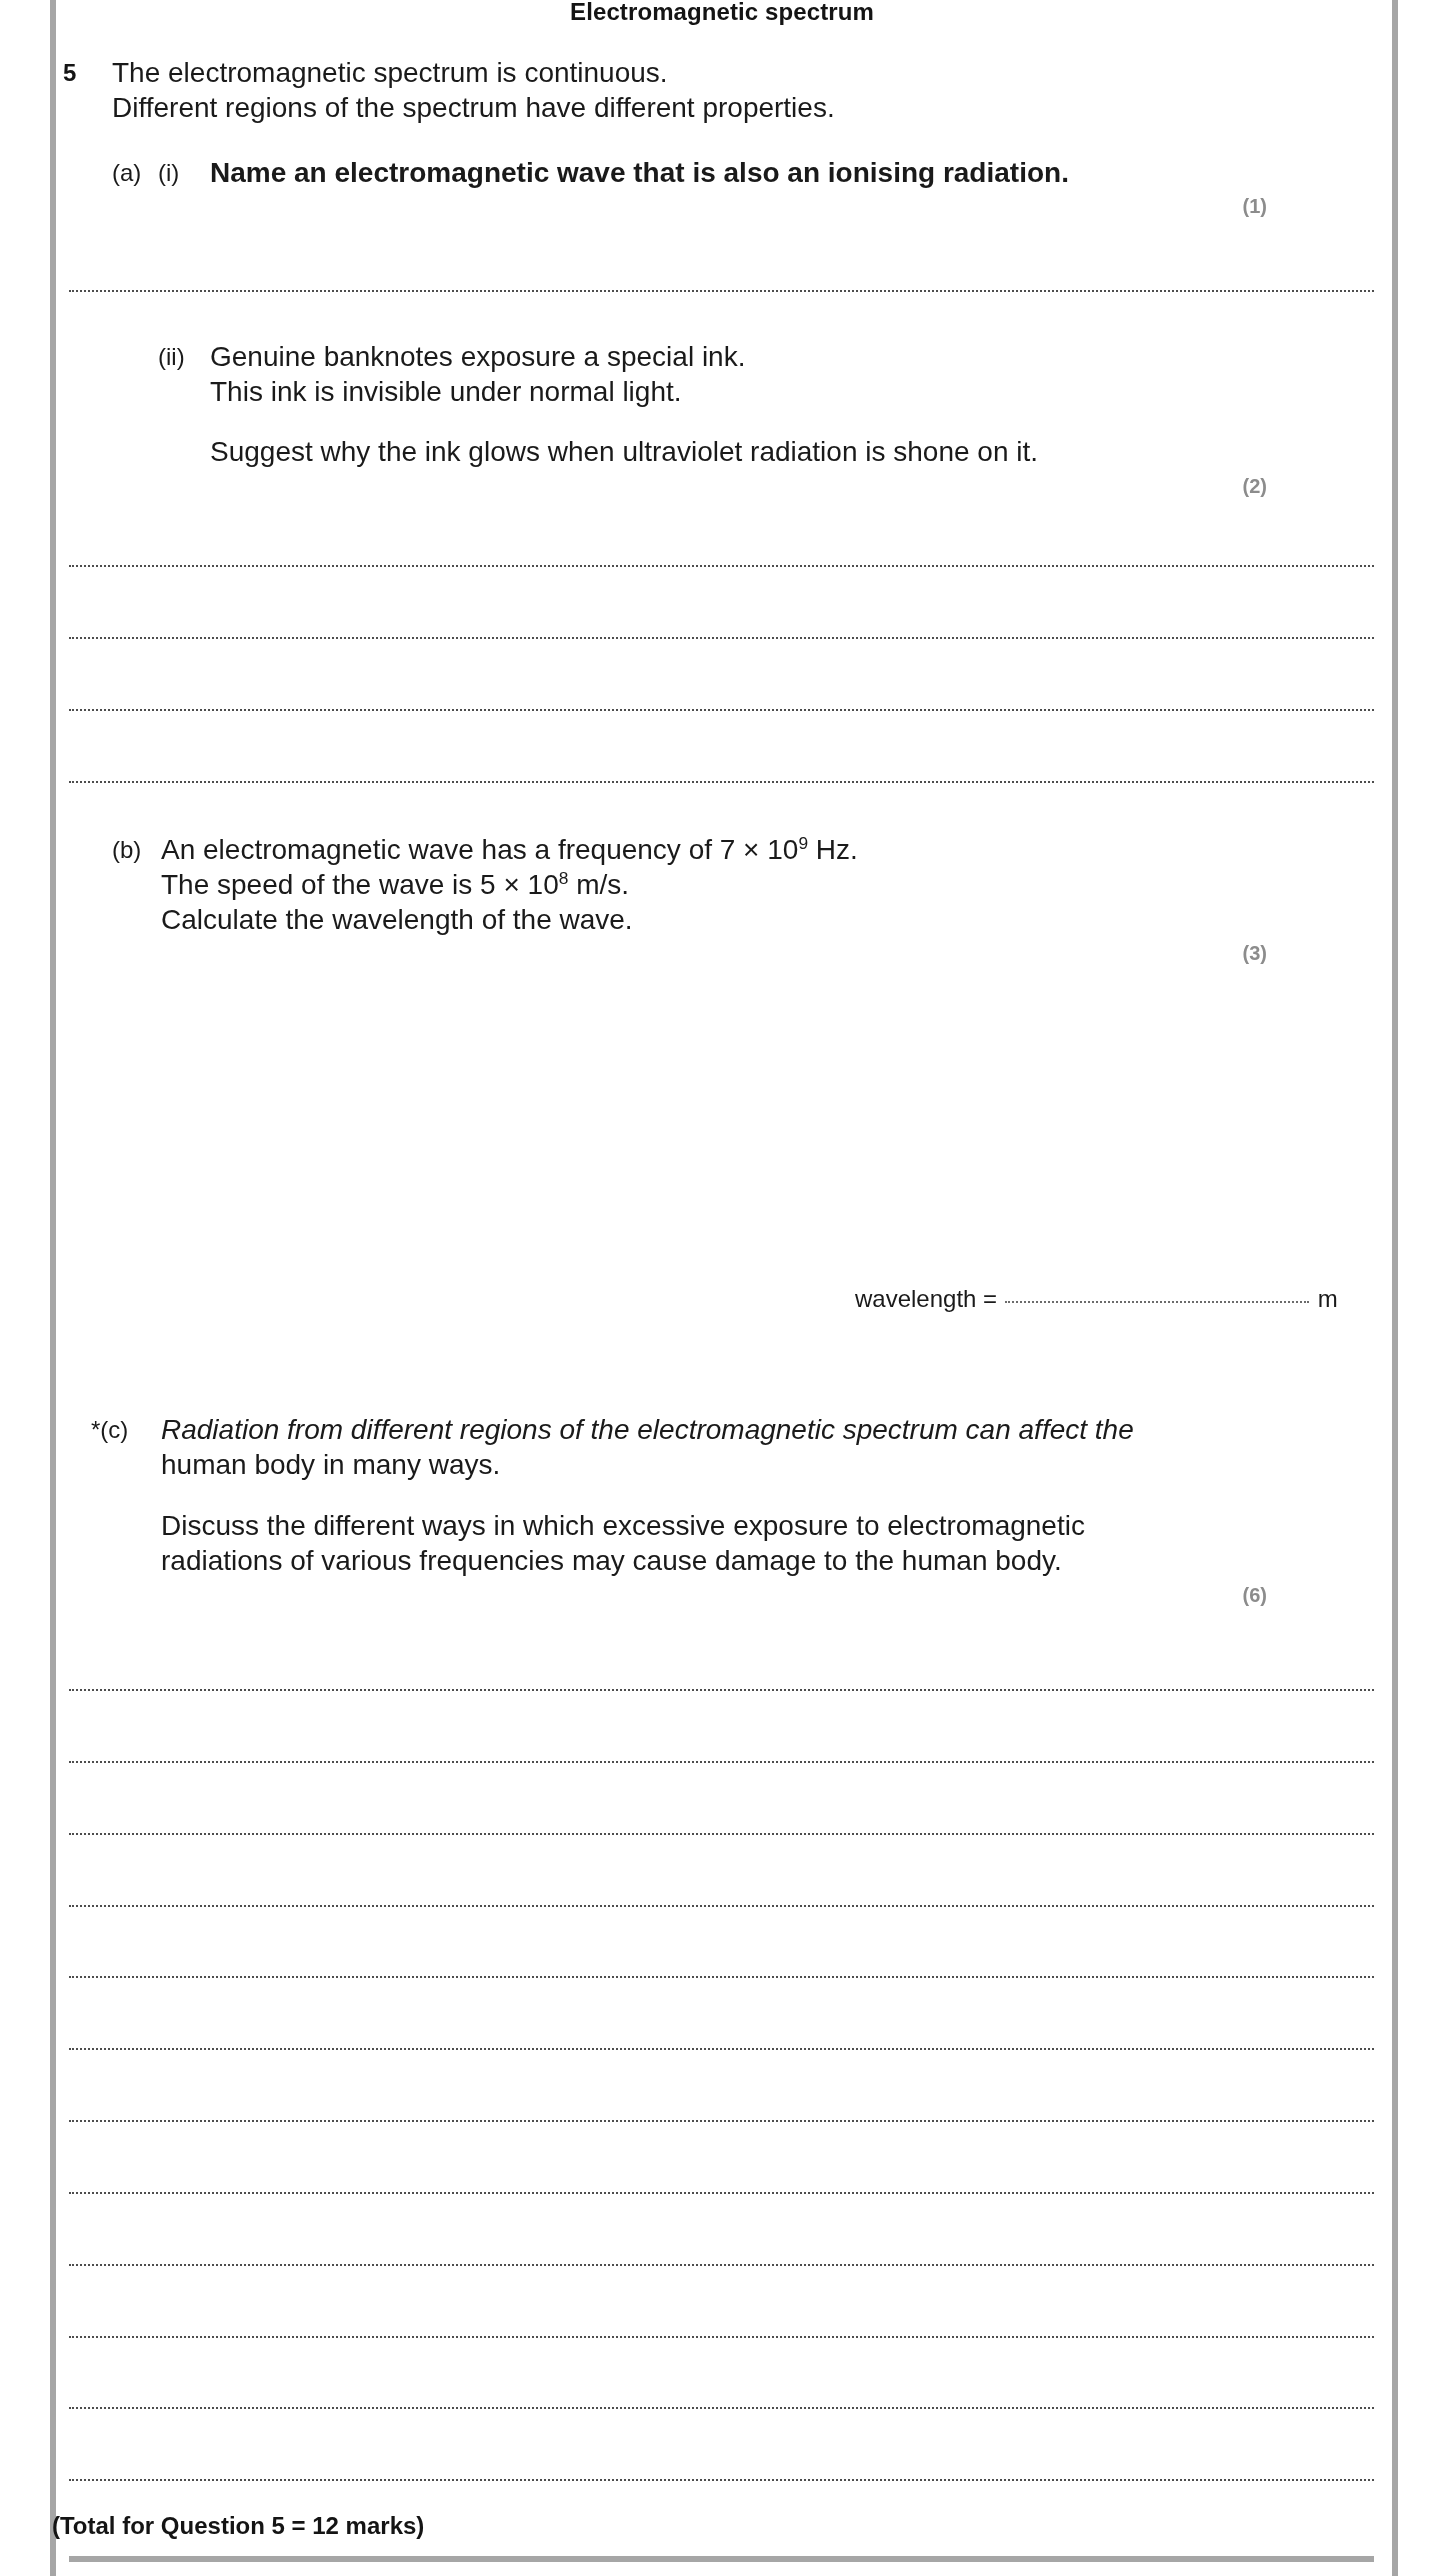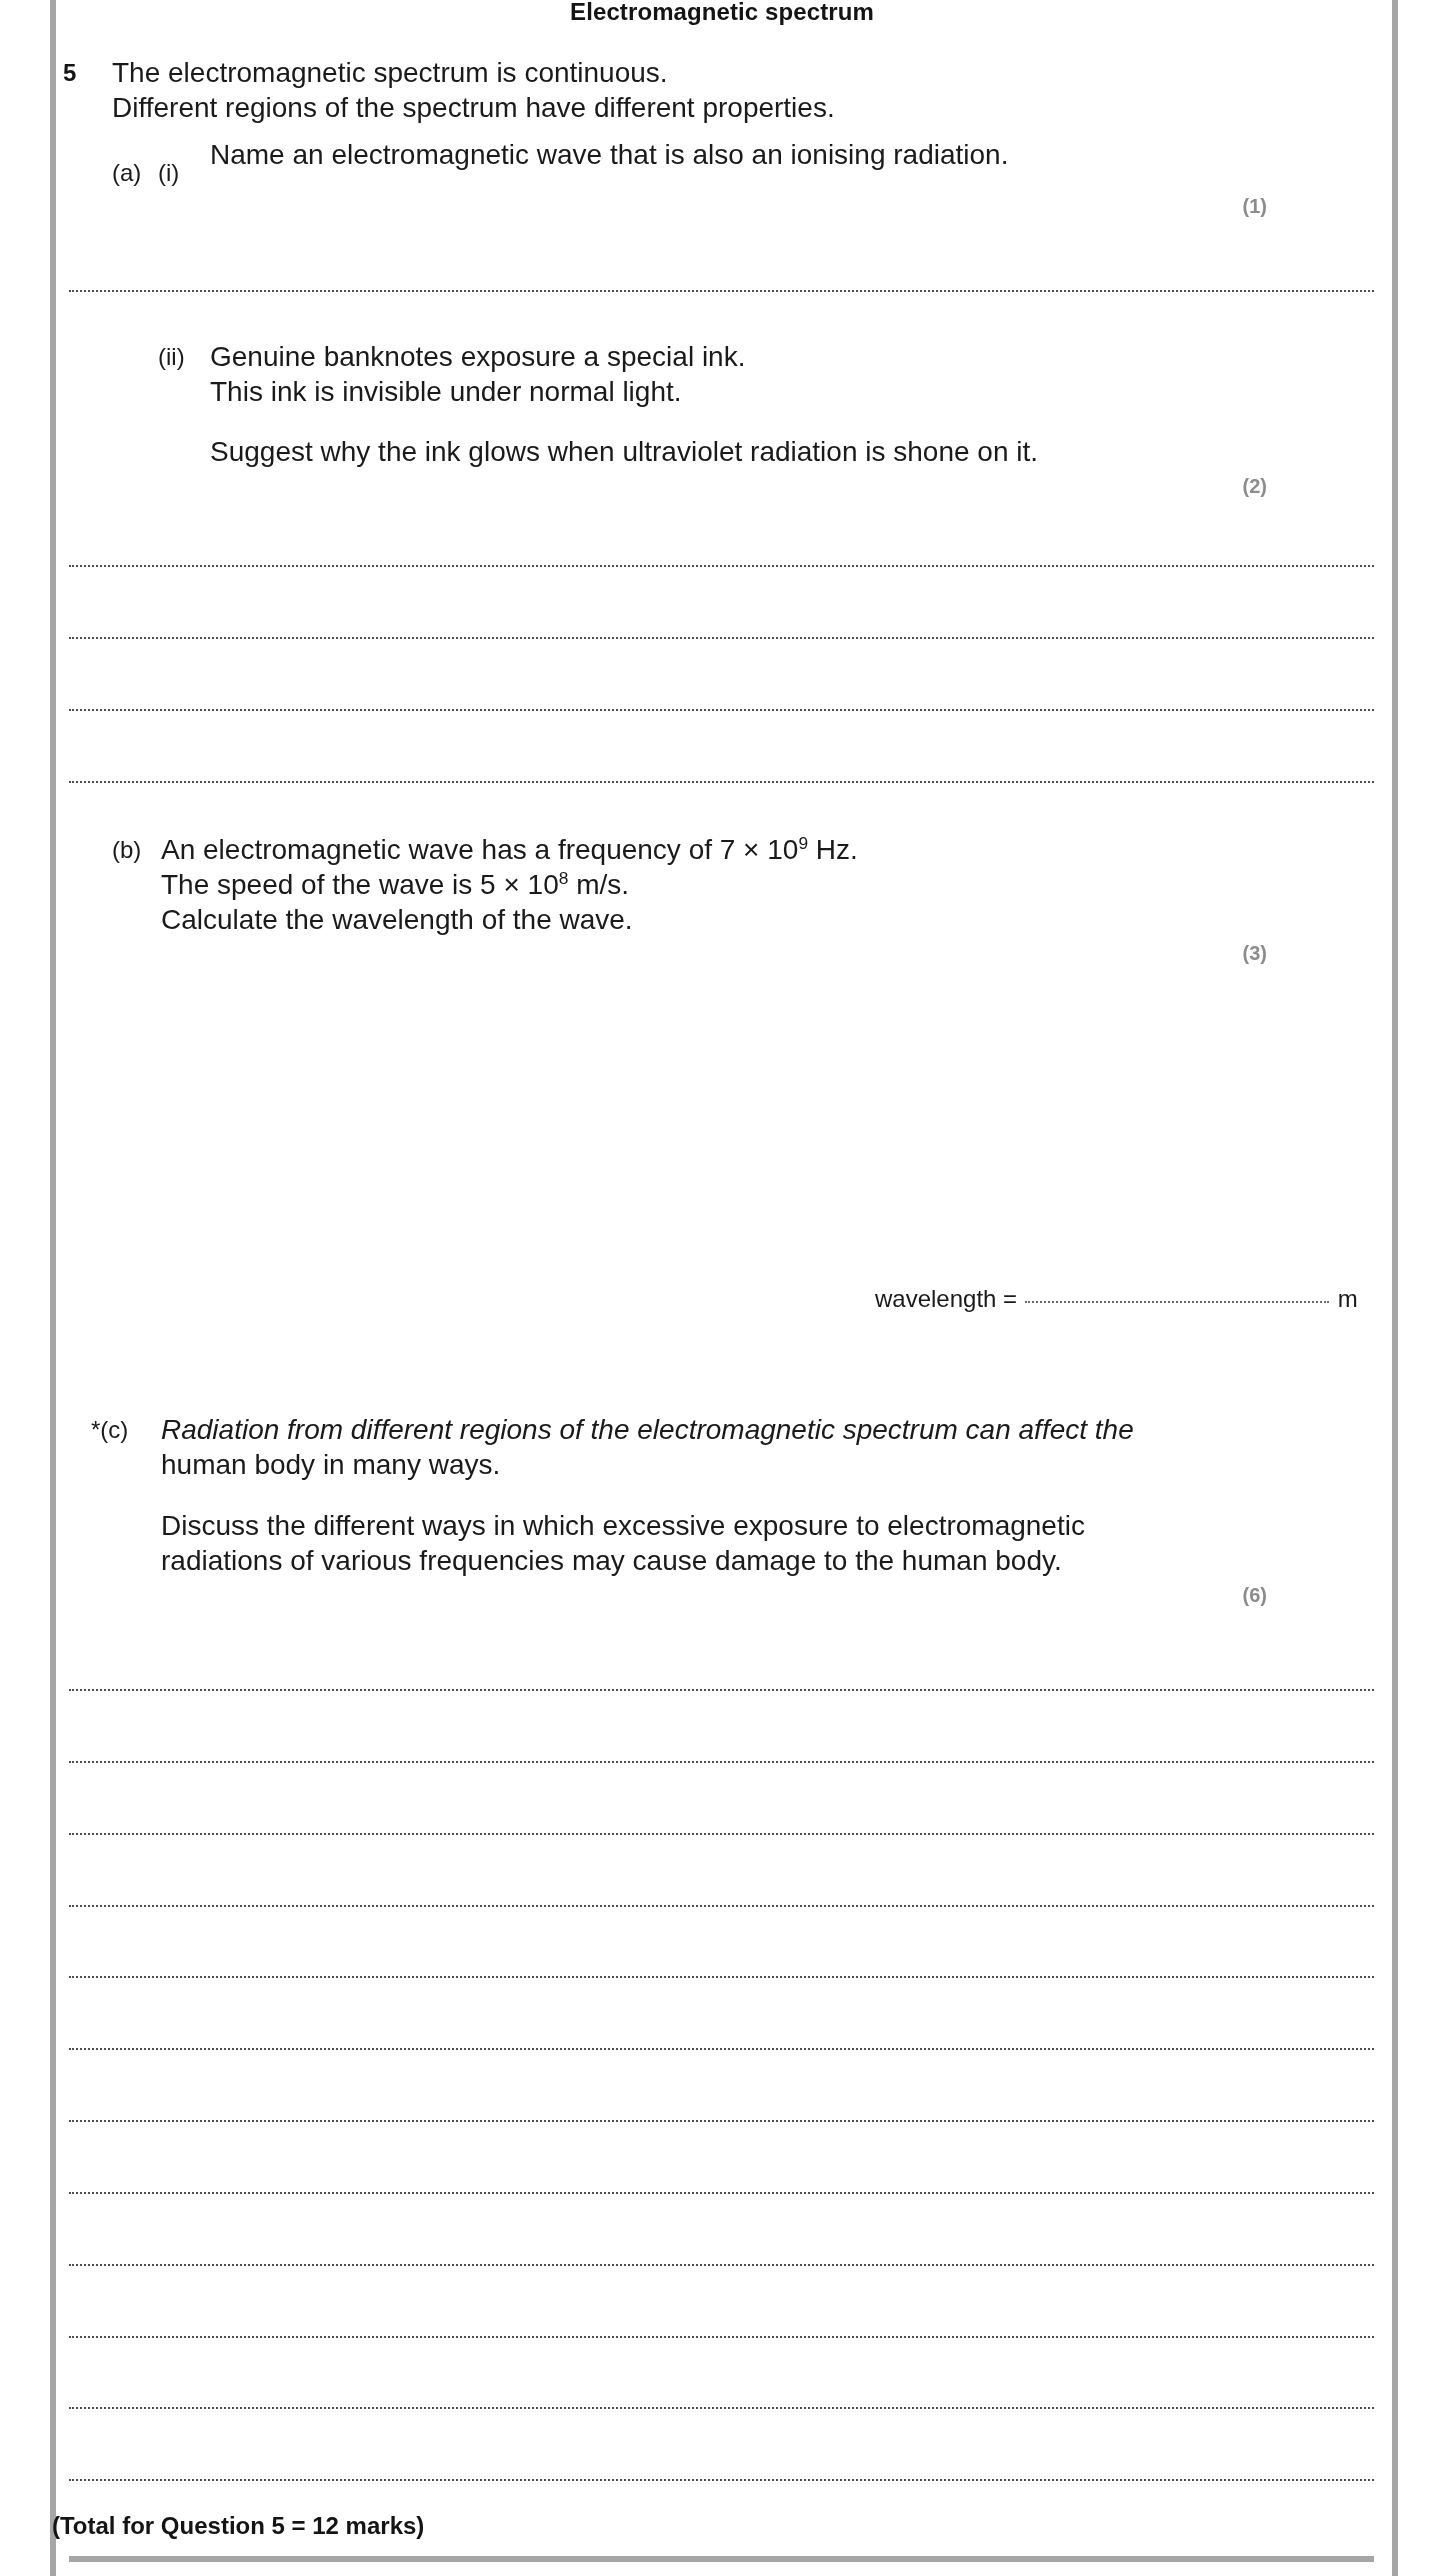--- a/index.html
+++ b/index.html
@@ -139,21 +139,21 @@
 
   <div class="section-header" style="top:-1.8px;">Electromagnetic spectrum</div>
 
   <div class="qnum" style="left:63px; top:55px;">5</div>
 
   <div class="tblock" style="left:112px; top:55px; width:1197px;">The electromagnetic spectrum is continuous.</div>
   <div class="tblock" style="left:112px; top:90px; width:1197px;">Different regions of the spectrum have different properties.</div>
 
   <div class="label" style="left:112px; top:155px;">(a)</div>
   <div class="label" style="left:158px; top:155px;">(i)</div>
-  <div class="tblock" style="left:210px; top:137px; width:1105px;">Name an electromagnetic wave that is also an ionising radiation.</div>
+  <div class="tblock" style="left:210px; top:155px; width:1105px;font-weight:bold;">Name an electromagnetic wave that is also an ionising radiation.</div>
   <div class="marks" style="left:1156px; top:195px;">(1)</div>
 
   <div class="dline" style="top:290px;"></div>
 
   <div class="label" style="left:158px; top:339px;">(ii)</div>
   <div class="tblock" style="left:210px; top:339px; width:1105px;">Genuine banknotes exposure a special ink.</div>
   <div class="tblock" style="left:210px; top:374px; width:1105px;">This ink is invisible under normal light.</div>
   <div class="tblock" style="left:210px; top:434px; width:1105px;">Suggest why the ink glows when ultraviolet radiation is shone on it.</div>
   <div class="marks" style="left:1156px; top:475px;">(2)</div>
 
@@ -161,21 +161,21 @@
   <div class="dline" style="top:637px;"></div>
   <div class="dline" style="top:709px;"></div>
   <div class="dline" style="top:781px;"></div>
 
   <div class="label" style="left:112px; top:832px;">(b)</div>
   <div class="tblock" style="left:161px; top:832px; width:1105px;"><span>An electromagnetic wave has a frequency of 7 × 10</span><sup>9</sup><span> Hz.</span></div>
   <div class="tblock" style="left:161px; top:867px; width:1105px;"><span>The speed of the wave is 5 × 10</span><sup>8</sup><span> m/s.</span></div>
   <div class="tblock" style="left:161px; top:902px; width:1105px;">Calculate the wavelength of the wave.</div>
   <div class="marks" style="left:1156px; top:942px;">(3)</div>
 
-  <div class="answer-row" style="left:855px; top:1283px;margin-left:20px;">
+  <div class="answer-row" style="left:855px; top:1283px;">
     <span>wavelength =</span><span class="ansdots"></span><span>m</span>
   </div>
 
   <div class="label" style="left:91px; top:1412px;">*(c)</div>
   <div class="tblock" style="left:161px; top:1412px; width:1151px;font-style:italic;">Radiation from different regions of the electromagnetic spectrum can affect the</div>
   <div class="tblock" style="left:161px; top:1447px; width:1151px;">human body in many ways.</div>
   <div class="tblock" style="left:161px; top:1508px; width:1151px;">Discuss the different ways in which excessive exposure to electromagnetic</div>
   <div class="tblock" style="left:161px; top:1543px; width:1151px;">radiations of various frequencies may cause damage to the human body.</div>
   <div class="marks" style="left:1156px; top:1584px;">(6)</div>
 

